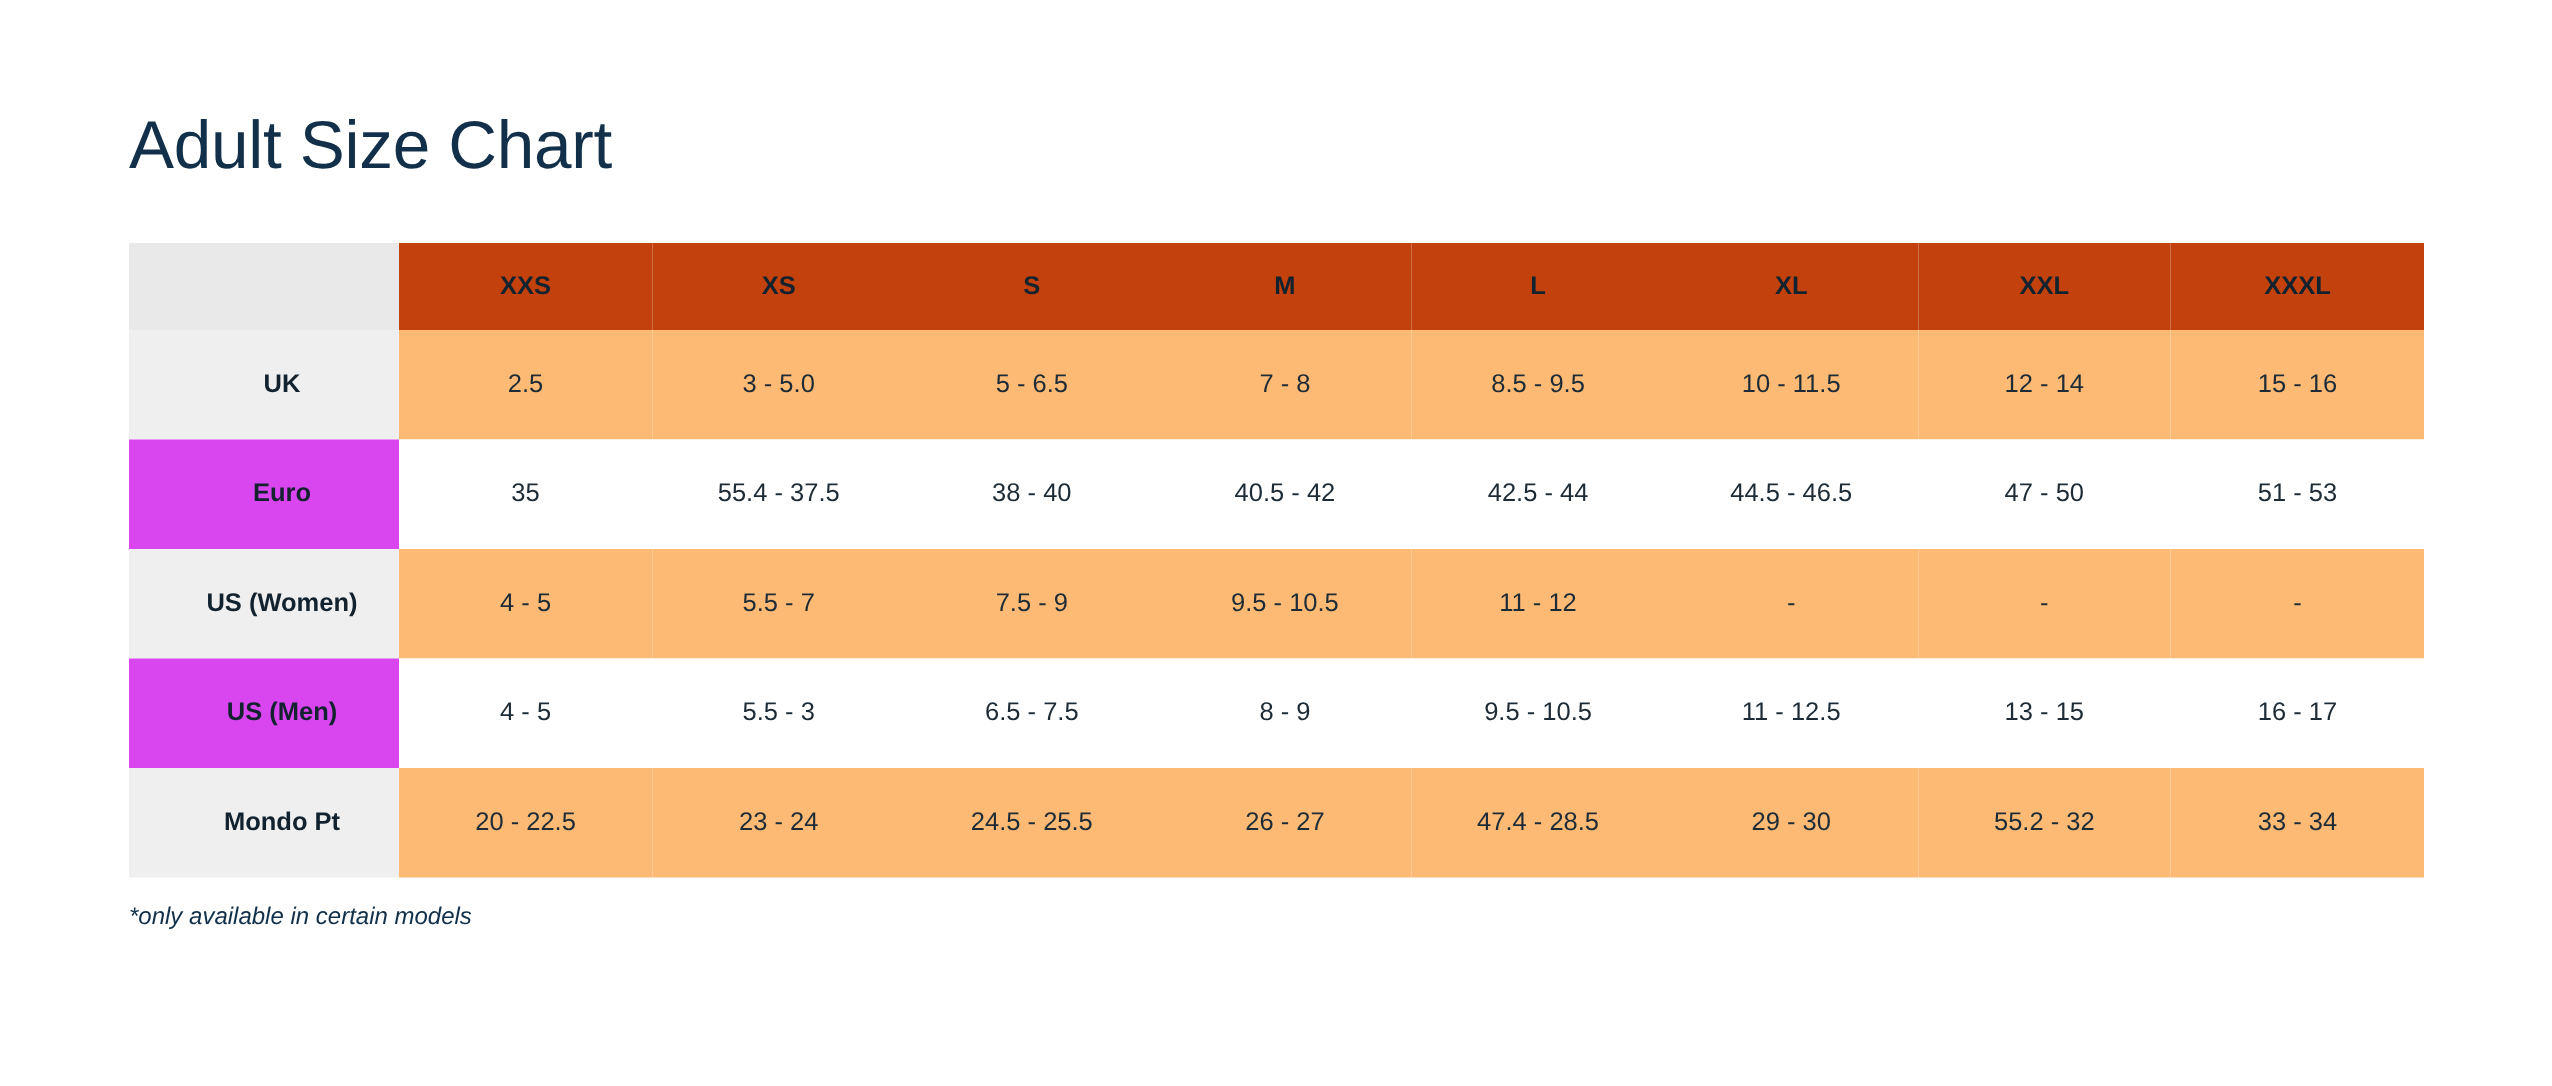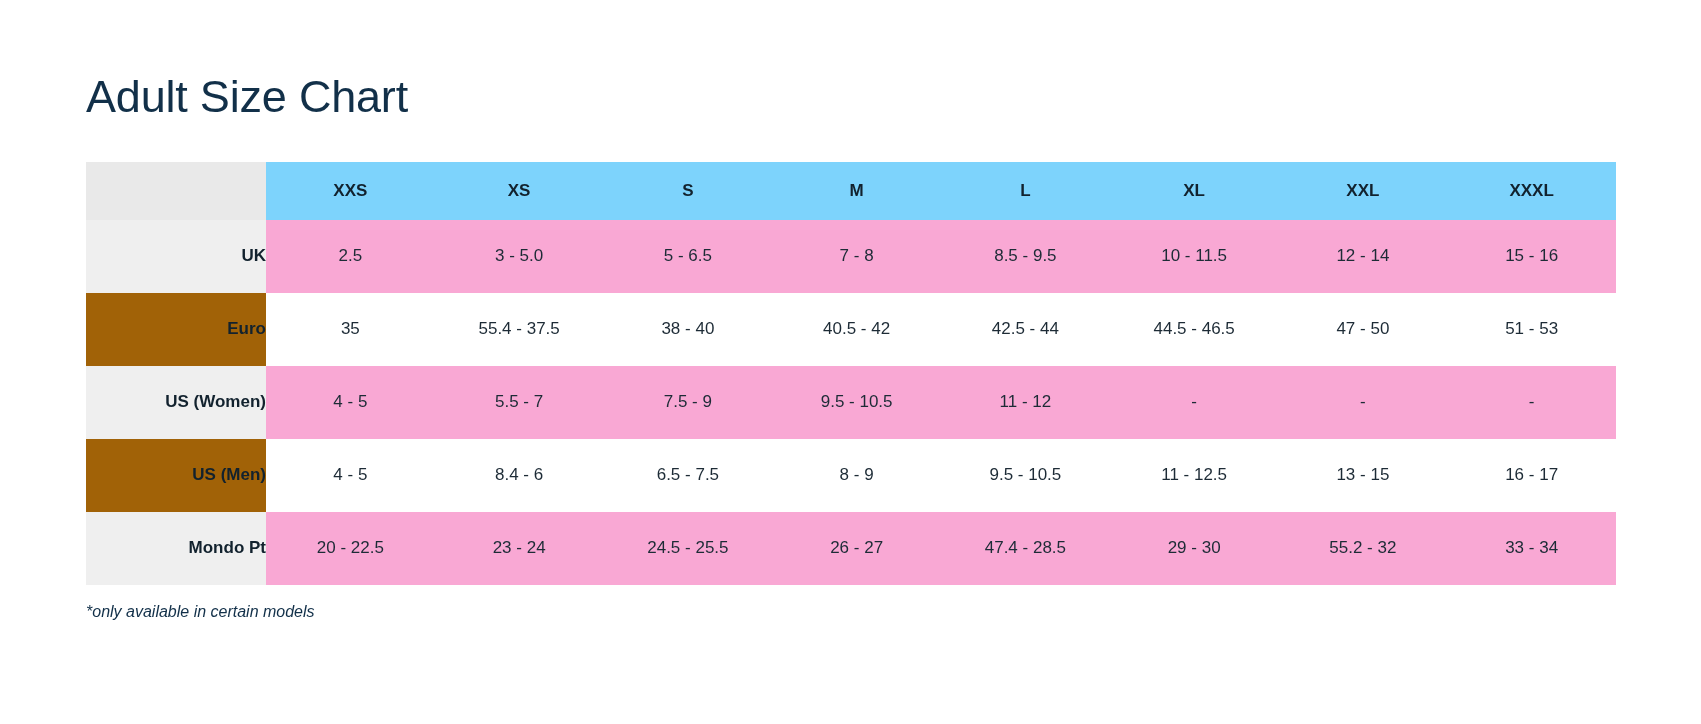--- a/index.html
+++ b/index.html
@@ -36,46 +36,46 @@
     border: none;
     padding: 0;
     height: 73px;
     vertical-align: middle;
     text-align: center;
     font-size: 17px;
     color: #1d2b36;
     font-weight: 400;
   }
   table.size-chart thead th {
-    background: #7dd3fc;
+    background: #c2410c;
     height: 58px;
     font-weight: 700;
     font-size: 17px;
     color: #12222e;
   }
   table.size-chart thead th.corner {
     background: #e9e9e9;
   }
   col.label-col { width: 180px; }
   tbody tr td.row-label {
     background: #efefef;
     font-weight: 700;
-    text-align: right;
+    text-align: center;
     padding-left: 24px;
     font-size: 17px;
     color: #12222e;
   }
   tbody tr td.cell {
-    background: #f9a8d4;
+    background: #fdba74;
   }
   tbody tr.alt td.cell {
     background: #ffffff;
   }
   tbody tr.alt td.row-label {
-    background: #a16207;
+    background: #d946ef;
   }
   .footnote {
     margin-top: 18px;
     font-size: 16px;
     font-style: italic;
     color: #123049;
   }
 </style>
 </head>
 <body>
@@ -139,21 +139,21 @@
         <td class="cell">7.5 - 9</td>
         <td class="cell">9.5 - 10.5</td>
         <td class="cell">11 - 12</td>
         <td class="cell">-</td>
         <td class="cell">-</td>
         <td class="cell">-</td>
       </tr>
       <tr class="alt">
         <td class="row-label">US (Men)</td>
         <td class="cell">4 - 5</td>
-        <td class="cell">8.4 - 6</td>
+        <td class="cell">5.5 - 3</td>
         <td class="cell">6.5 - 7.5</td>
         <td class="cell">8 - 9</td>
         <td class="cell">9.5 - 10.5</td>
         <td class="cell">11 - 12.5</td>
         <td class="cell">13 - 15</td>
         <td class="cell">16 - 17</td>
       </tr>
       <tr>
         <td class="row-label">Mondo Pt</td>
         <td class="cell">20 - 22.5</td>

